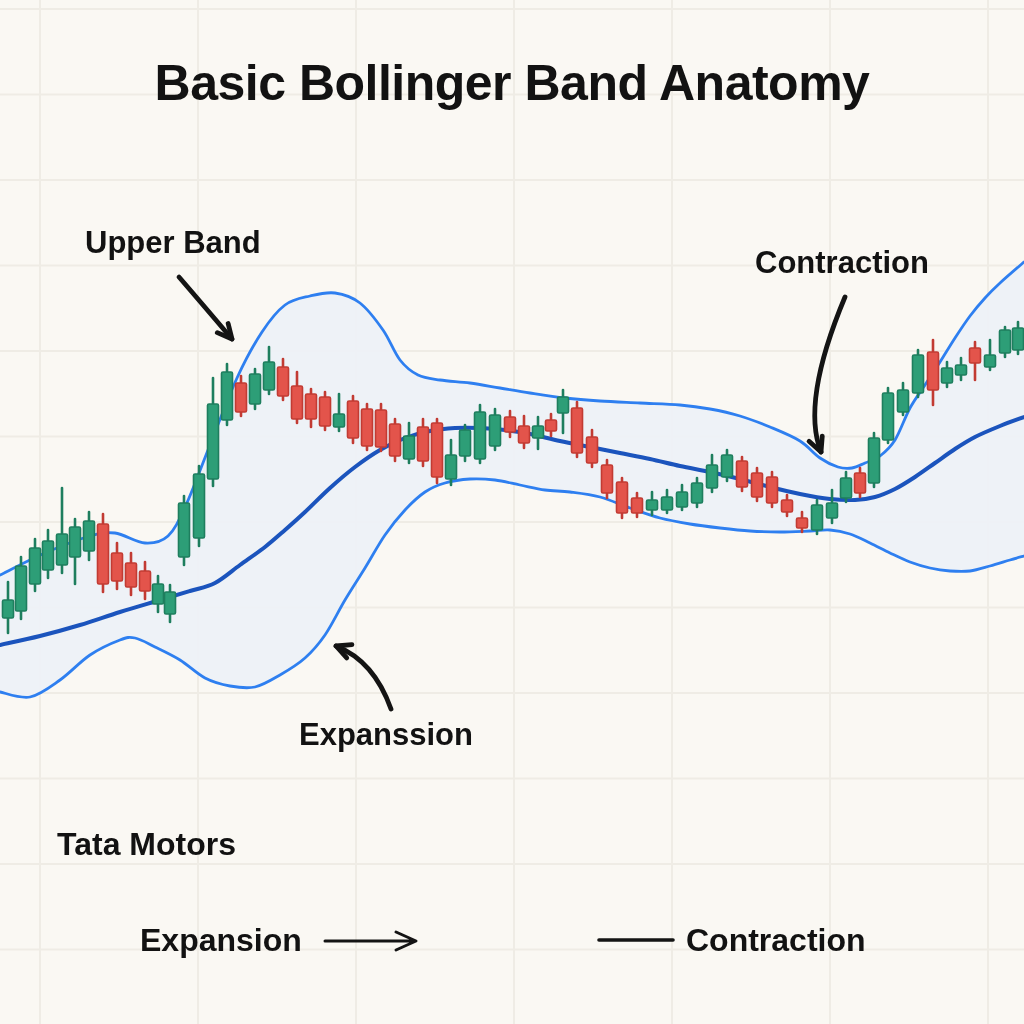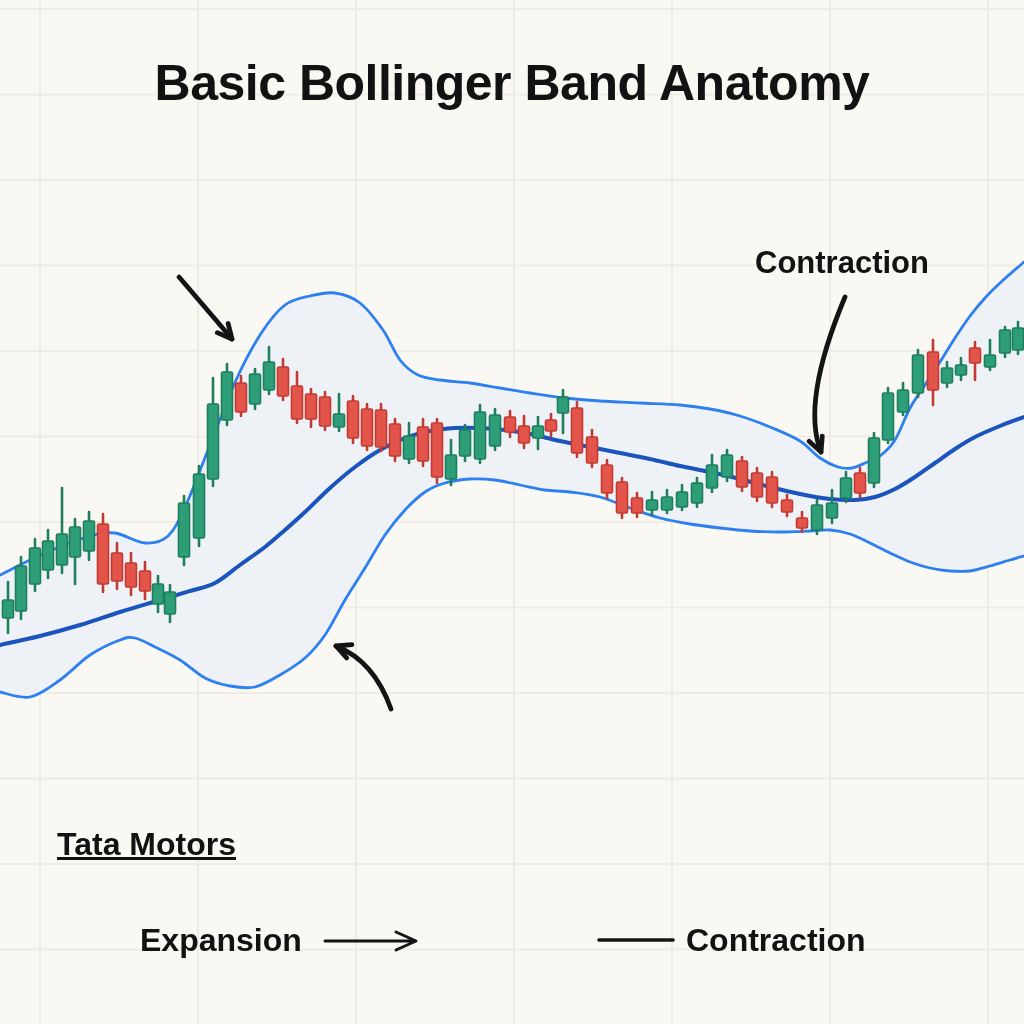--- a/index.html
+++ b/index.html
@@ -12,21 +12,21 @@
   .stage{position:absolute;left:0;top:0;width:1024px;height:1024px;}
   #chart{position:absolute;left:0;top:0;width:1024px;height:1024px;}
   .title{
     position:absolute;left:0;right:0;top:47px;text-align:center;
     font-size:50px;font-weight:700;letter-spacing:-.5px;white-space:nowrap;margin-top:7px;
   }
   .ann{position:absolute;font-size:31px;font-weight:600;white-space:nowrap;}
   #ann-upper{left:85px;top:225px;}
   #ann-contraction{left:755px;top:245px;}
   #ann-expanssion{left:299px;top:717px;}
-  .ticker{position:absolute;left:57px;top:826px;font-size:32px;font-weight:600;white-space:nowrap;text-decoration:underline;}
+  .ticker{position:absolute;left:57px;top:826px;font-size:32px;font-weight:600;white-space:nowrap;}
   .legend-label{position:absolute;font-size:32px;font-weight:700;white-space:nowrap;}
   #legend-expansion-label{left:140px;top:922px;}
   #legend-contraction-label{left:686px;top:922px;}
   .legend-icon{position:absolute;}
   #expansion-arrow-icon{left:322px;top:927px;}
   #contraction-line-icon{left:597px;top:936px;}
 </style>
 </head>
 <body>
 
@@ -359,21 +359,23 @@
         </g>
         <g stroke="#141414" stroke-width="4.8" fill="none" stroke-linecap="round" stroke-linejoin="round">
           <path d="M391,709 Q374,661 336,646"></path>
           <path d="M351.94353275516,644.6569574522223 L336,646 L346.7274403379709,657.8710582424346"></path>
         </g>
       </g>
     </svg>
 
   <div class="title">Basic Bollinger Band Anatomy</div>
 
+  <div class="ann" id="ann-upper">Upper Band</div>
   <div class="ann" id="ann-contraction">Contraction</div>
+  <div class="ann" id="ann-expanssion">Expanssion</div>
 
   <div class="ticker">Tata Motors</div>
 
   <div>
     <span class="legend-label" id="legend-expansion-label">Expansion</span>
     <svg class="legend-icon" id="expansion-arrow-icon" width="100" height="28" viewBox="0 0 100 28">
       <path d="M3,14 L92,14 M74,5 L94,14 L74,23" stroke="#141414" stroke-width="3" fill="none" stroke-linecap="round" stroke-linejoin="round"></path>
     </svg>
     <svg class="legend-icon" id="contraction-line-icon" width="80" height="8" viewBox="0 0 80 8">
       <line x1="2" y1="4" x2="76" y2="4" stroke="#141414" stroke-width="3.6" stroke-linecap="round"></line>

